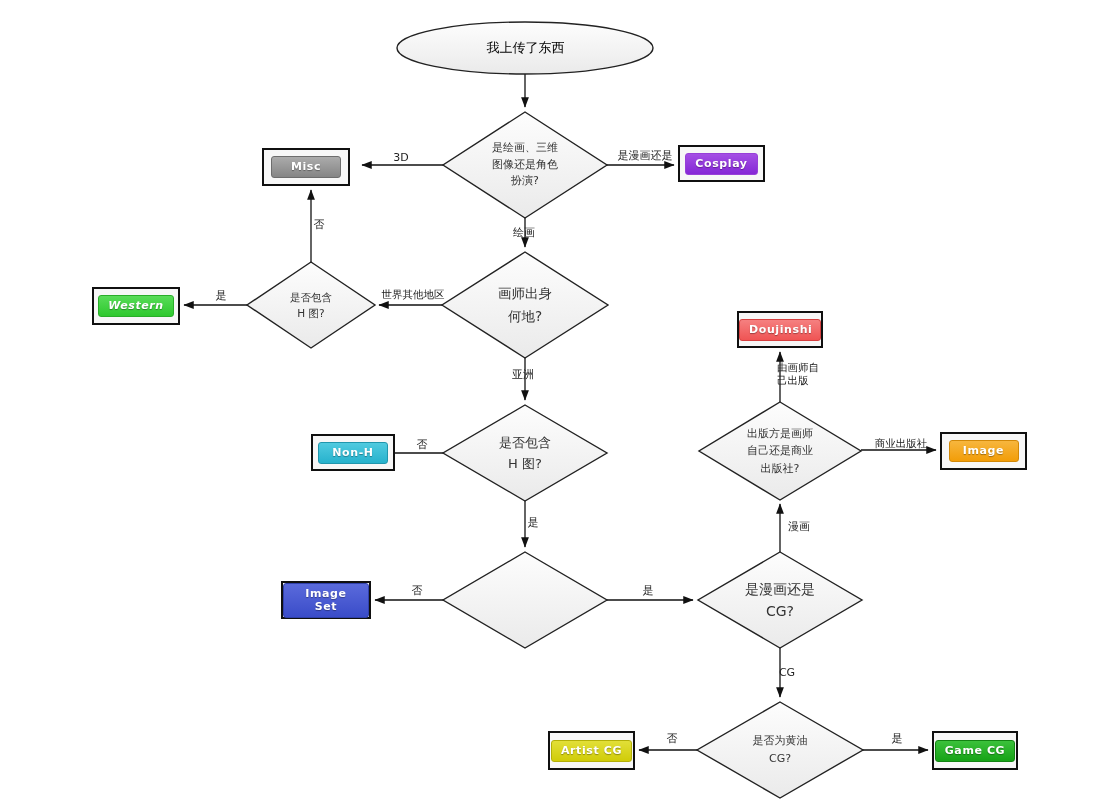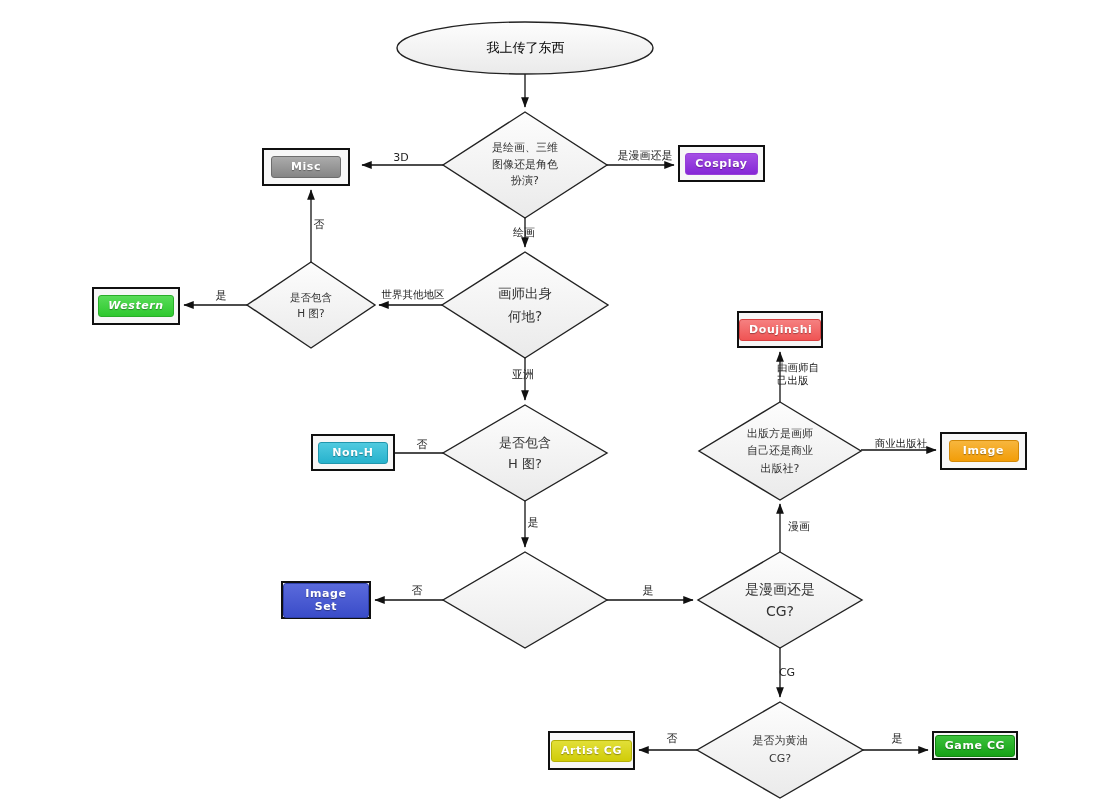--- a/index.html
+++ b/index.html
@@ -166,17 +166,17 @@
   </div>
   <div class="cat-box" style="left:737px;top:311px;width:86px;height:37px;">
     <div class="cat-btn btn-doujinshi">Doujinshi</div>
   </div>
   <div class="cat-box" style="left:940px;top:432px;width:87px;height:38px;">
     <div class="cat-btn btn-manga">Image</div>
   </div>
   <div class="cat-box" style="left:548px;top:731px;width:87px;height:39px;justify-content:center;">
     <div class="cat-btn btn-artistcg">Artist CG</div>
   </div>
-  <div class="cat-box" style="left:932px;top:731px;width:86px;height:29px;">
+  <div class="cat-box" style="left:932px;top:731px;width:86px;height:39px;">
     <div class="cat-btn btn-gamecg">Game CG</div>
   </div>
 
 </div>
 
 </body></html>

